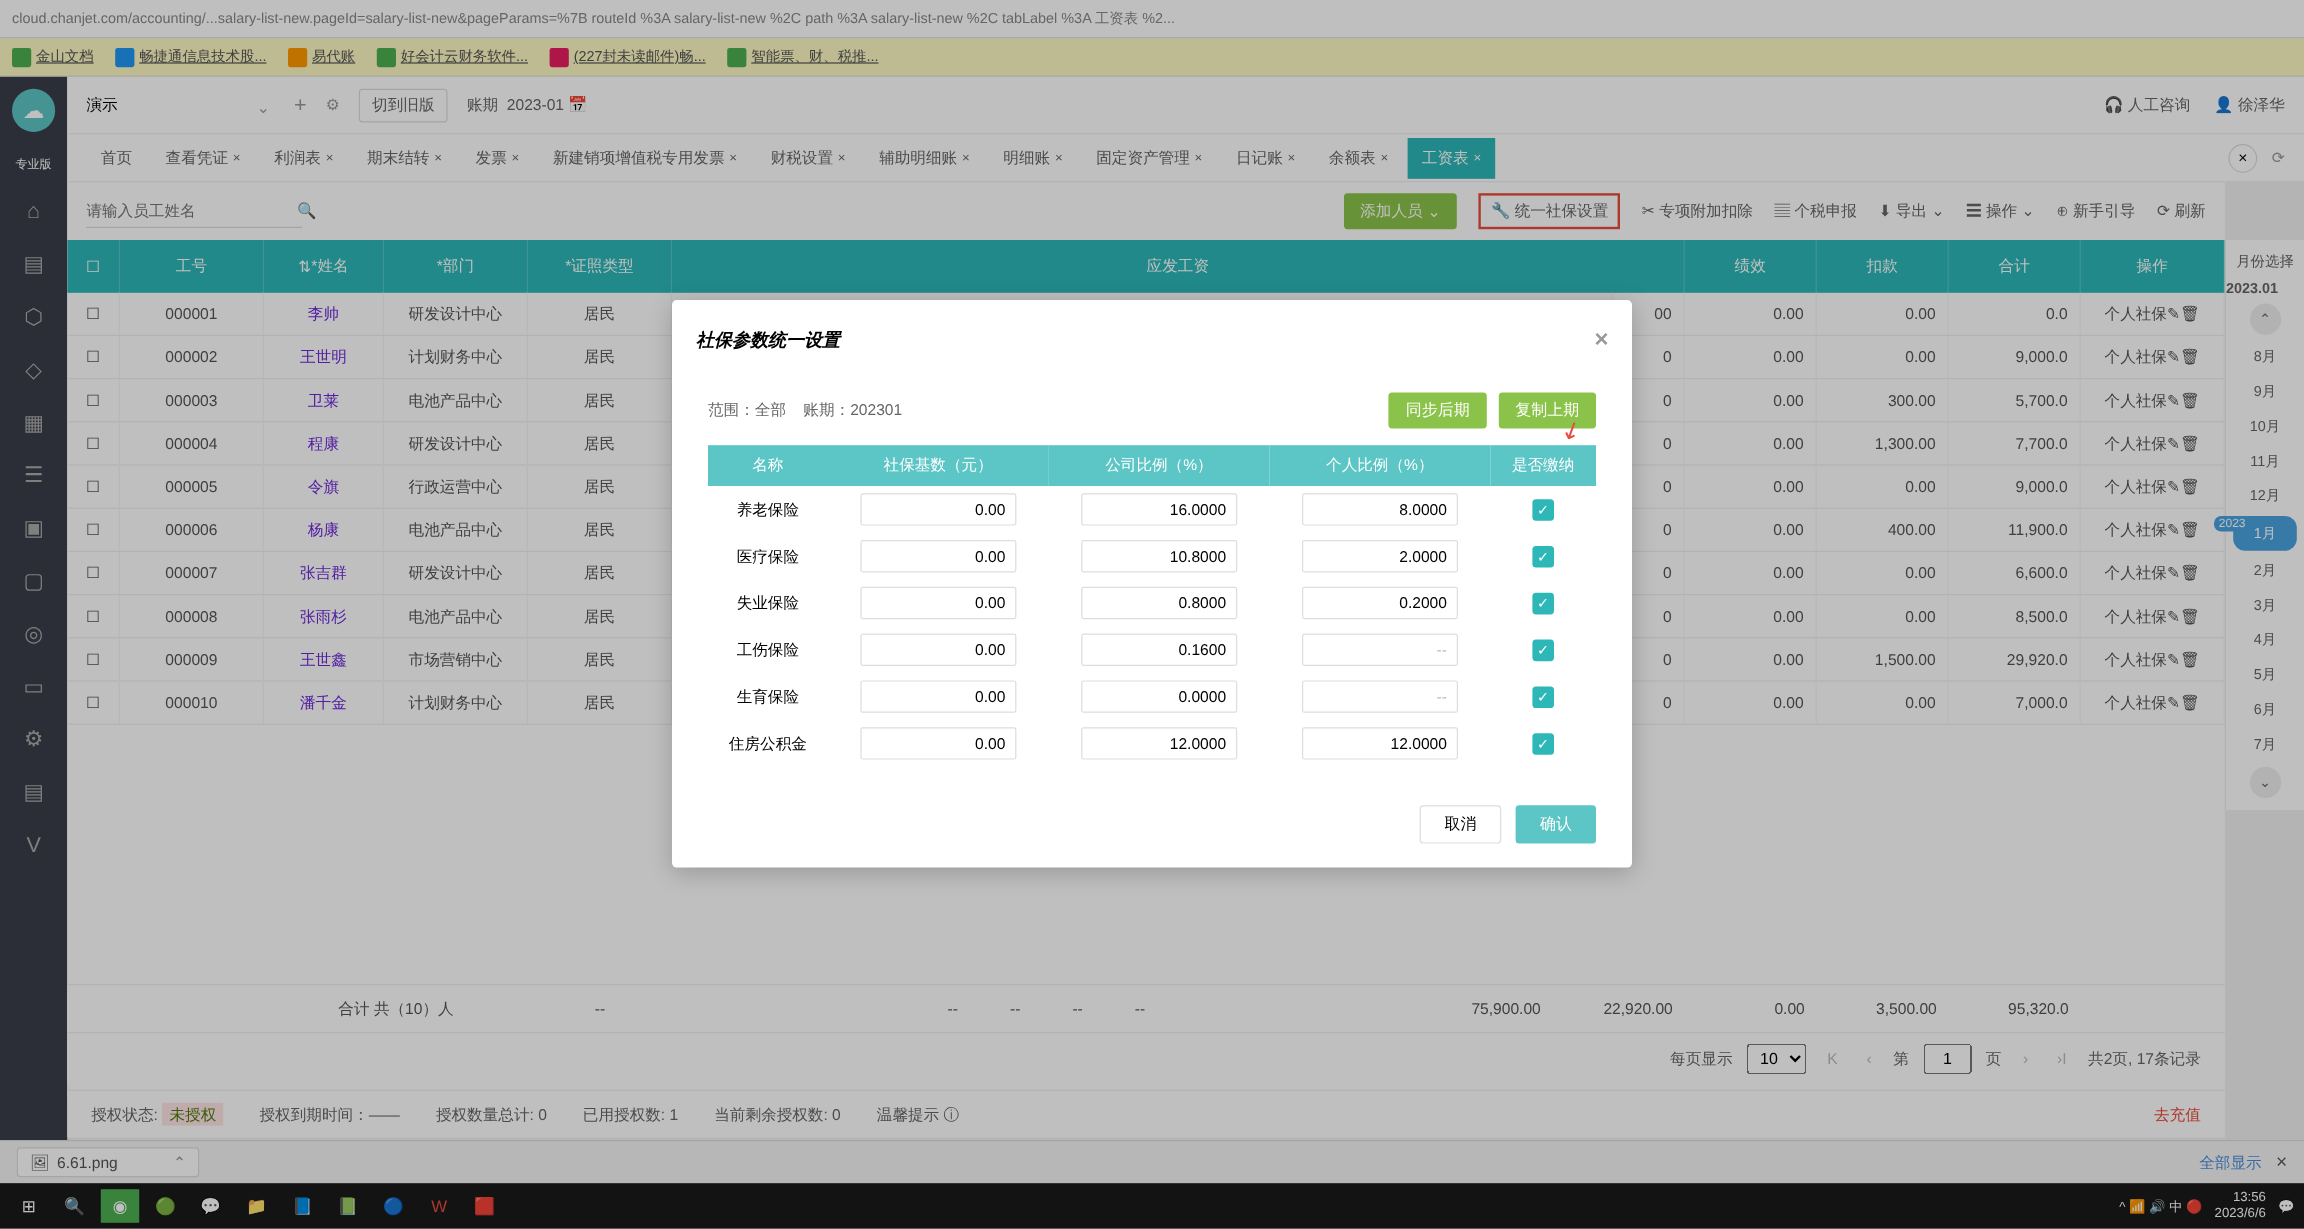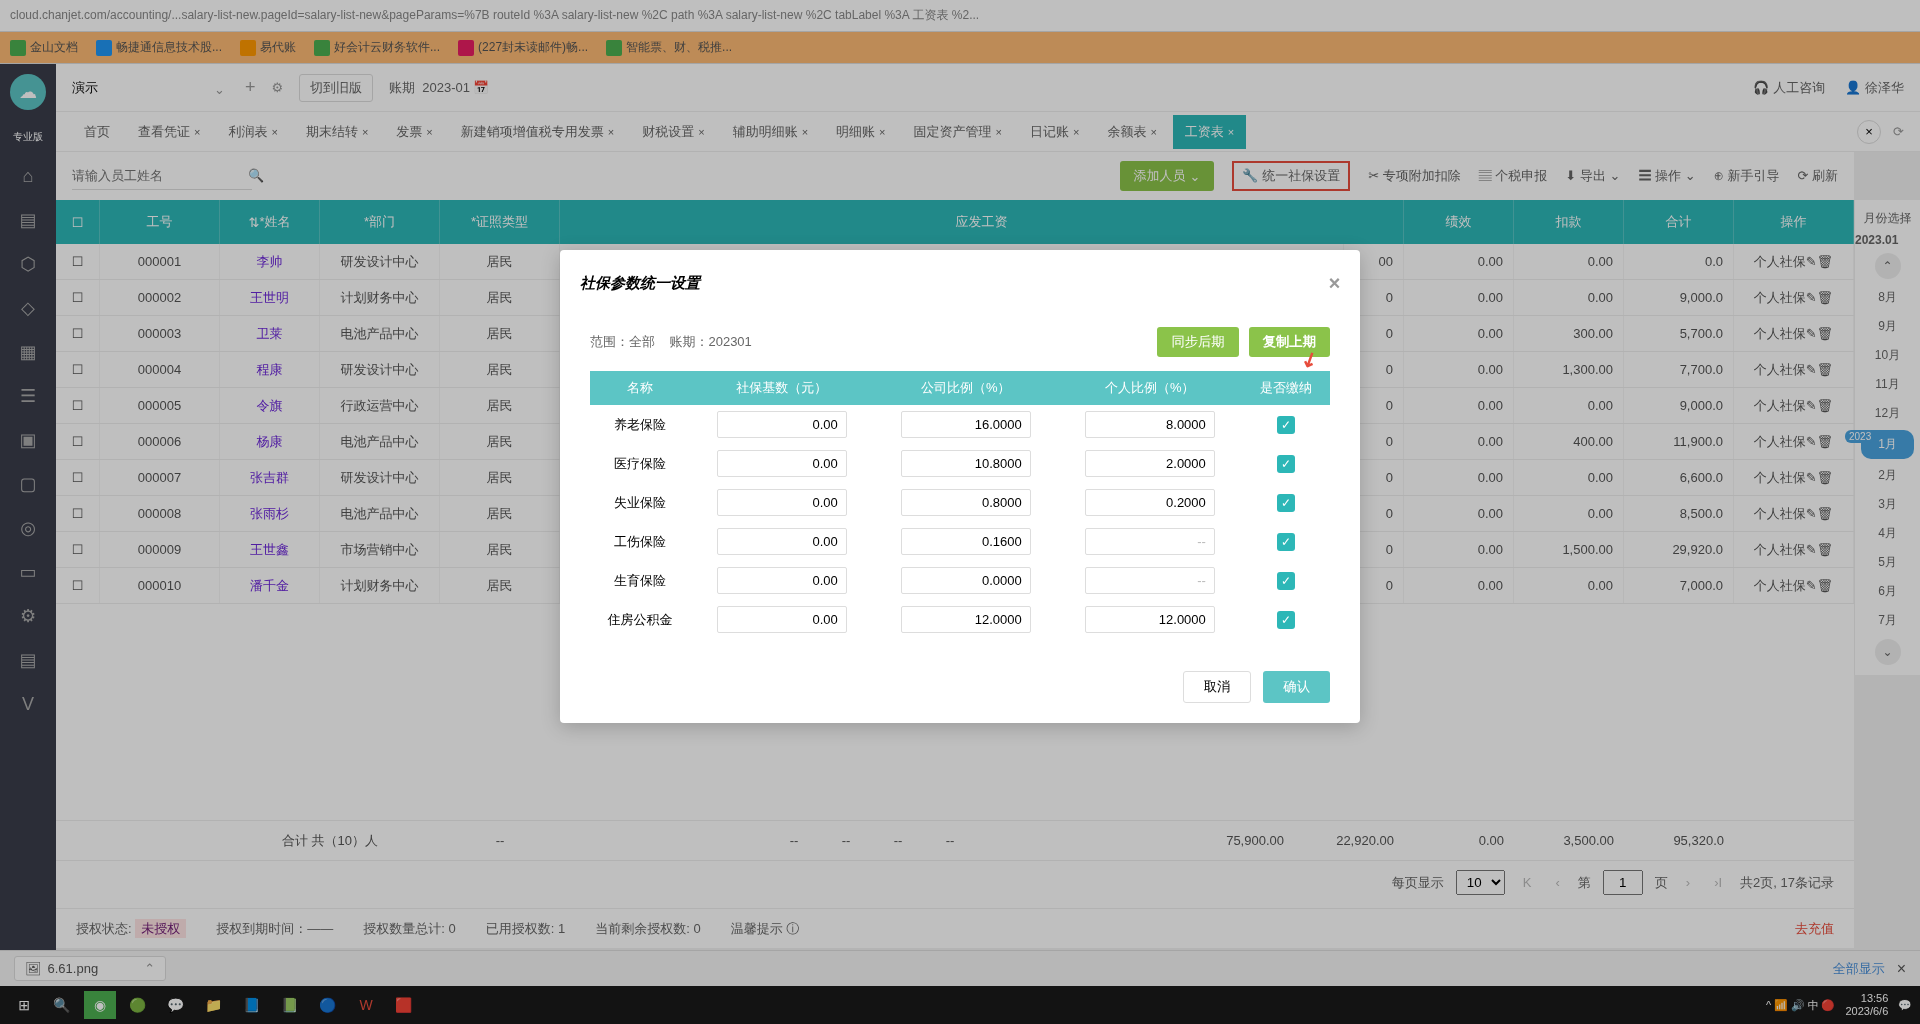--- a/index.html
+++ b/index.html
@@ -1,21 +1,21 @@
 <!DOCTYPE html>
 <html><head>
 <meta charset="utf-8">
 <style>
 * { margin: 0; padding: 0; box-sizing: border-box; font-family: "Microsoft YaHei", sans-serif; }
 body { background: #f0f0f0; overflow: hidden; width: 1920px; height: 1024px; position: relative; }
 
 .browser-bar { height: 32px; background: #fff; border-bottom: 1px solid #ddd; display: flex; align-items: center; padding: 0 10px; font-size: 12px; color: #555; }
 .browser-bar .url { flex: 1; color: #888; white-space: nowrap; overflow: hidden; }
 
-.bookmark-bar { height: 32px; background: #fdba74; border-bottom: 1px solid #ddd; display: flex; align-items: center; padding: 0 10px; font-size: 12px; gap: 18px; color: #555; }
+.bookmark-bar { height: 32px; background: #fef9c3; border-bottom: 1px solid #ddd; display: flex; align-items: center; padding: 0 10px; font-size: 12px; gap: 18px; color: #555; text-decoration: underline; }
 .bookmark-bar .bm { display: flex; align-items: center; gap: 4px; }
 .bm-icon { width: 16px; height: 16px; background: #4caf50; border-radius: 2px; display: inline-block; }
 
 .sidebar { position: absolute; left: 0; top: 64px; width: 56px; bottom: 38px; background: #3a3d4a; display: flex; flex-direction: column; align-items: center; padding-top: 10px; gap: 20px; }
 .sidebar .logo { width: 36px; height: 36px; background: #5cc5c5; border-radius: 50%; display: flex; align-items: center; justify-content: center; color: #fff; font-size: 18px; }
 .sidebar .nav-icon { width: 24px; height: 24px; color: #aaa; display: flex; align-items: center; justify-content: center; font-size: 18px; }
 .sidebar .logo-text { color: #fff; font-size: 10px; }
 
 .topbar { position: absolute; left: 56px; top: 64px; right: 0; height: 48px; background: #fff; border-bottom: 1px solid #eee; display: flex; align-items: center; padding: 0 16px; font-size: 13px; }
 .topbar .company { display: flex; align-items: flex-end; gap: 116px; }
@@ -55,21 +55,21 @@
 .col-op { width: 120px; }
 
 .totals-row { position: absolute; left: 56px; right: 66px; bottom: 164px; height: 40px; background: #fff; border-top: 1px solid #eee; display: flex; align-items: center; font-size: 13px; color: #555; }
 
 .pager { position: absolute; left: 56px; right: 66px; bottom: 120px; height: 44px; background: #fff; border-top: 1px solid #eee; display: flex; align-items: center; justify-content: flex-end; padding: 0 20px; font-size: 13px; color: #666; gap: 12px; }
 .pager select { padding: 3px 6px; }
 .pager input { width: 40px; text-align: center; padding: 3px; }
 .pager .pg-btn { padding: 2px 6px; color: #bbb; }
 
 .authbar { position: absolute; left: 56px; right: 66px; bottom: 76px; height: 40px; background: #fff; border-top: 1px solid #eee; display: flex; align-items: center; padding: 0 20px; font-size: 13px; color: #666; gap: 30px; }
-.authbar .unauth { background: #ffe5e5; color: #701a75; padding: 2px 6px; }
+.authbar .unauth { background: #ffe5e5; color: #4d7c0f; padding: 2px 6px; }
 .authbar .recharge { margin-left: auto; color: #e74c3c; }
 
 .month-panel { position: absolute; right: 0; top: 200px; width: 66px; background: #fff; border-left: 1px solid #eee; font-size: 12px; color: #666; padding: 6px 0; }
 .month-panel .mp-title { text-align: center; font-size: 12px; padding: 4px 0; }
 .month-panel .mp-year { text-align: left; font-weight: bold; padding: 2px 0; }
 .month-panel .mp-item { text-align: center; padding: 6px 0; }
 .month-panel .mp-item.active { background: #4aa3df; color: #fff; border-radius: 10px; margin: 2px 6px; }
 .month-panel .badge-year { background: #4aa3df; color: #fff; font-size: 10px; padding: 1px 4px; border-radius: 6px; position: absolute; left: -10px; }
 .month-panel .mp-circle { width: 26px; height: 26px; border-radius: 50%; background: #eee; margin: 4px auto; display:flex;align-items:center;justify-content:center; }
 
@@ -86,21 +86,21 @@
 
 .modal-backdrop { position: absolute; inset: 0; background: rgba(0,0,0,0.25); z-index: 10; }
 .modal { position: absolute; left: 560px; top: 250px; width: 800px; background: #fff; border-radius: 4px; z-index: 20; box-shadow: 0 4px 20px rgba(0,0,0,0.2); }
 .modal-header { padding: 22px 20px; font-size: 15px; font-weight: bold; display: flex; align-items: center; font-style: italic; }
 .modal-header .close { margin-left: auto; font-size: 20px; color: #999; cursor: pointer; }
 .modal-body { padding: 10px 30px 20px; font-size: 13px; }
 .modal-toprow { display: flex; align-items: center; margin-bottom: 14px; }
 .modal-toprow .info { color: #666; }
 .modal-toprow .btns { margin-left: auto; display: flex; gap: 10px; }
 .btn-green { background: #8bc34a; color: #fff; padding: 6px 14px; border-radius: 3px; border: none; }
-.btn-green2 { background: #8bc34a; color: #fff; padding: 6px 14px; border-radius: 3px; border: none; position: relative; font-weight: bold; }
+.btn-green2 { background: #8bc34a; color: #fff; padding: 6px 14px; border-radius: 3px; border: none; position: relative; }
 .arrow-red { position: absolute; bottom: -14px; right: 12px; color: #e74c3c; font-size: 20px; transform: rotate(-25deg); }
 .modal-table { width: 100%; border-collapse: collapse; }
 .modal-table th { background: #5cc5c5; color: #fff; font-weight: normal; padding: 8px; font-size: 13px; }
 .modal-table td { padding: 6px; text-align: center; }
 .modal-table input { width: 130px; padding: 5px 8px; text-align: right; border: 1px solid #ddd; border-radius: 2px; font-size: 13px; }
 .modal-table .chk { width: 18px; height: 18px; background: #2db7b7; border-radius: 3px; display: inline-flex; align-items: center; justify-content: center; color: #fff; font-size: 12px; }
 .modal-footer { padding: 12px 30px 20px; display: flex; justify-content: flex-end; gap: 12px; }
 .btn-cancel { background: #fff; border: 1px solid #ddd; padding: 6px 20px; border-radius: 3px; }
 .btn-confirm { background: #5cc5c5; color: #fff; border: none; padding: 6px 20px; border-radius: 3px; }
 </style>

